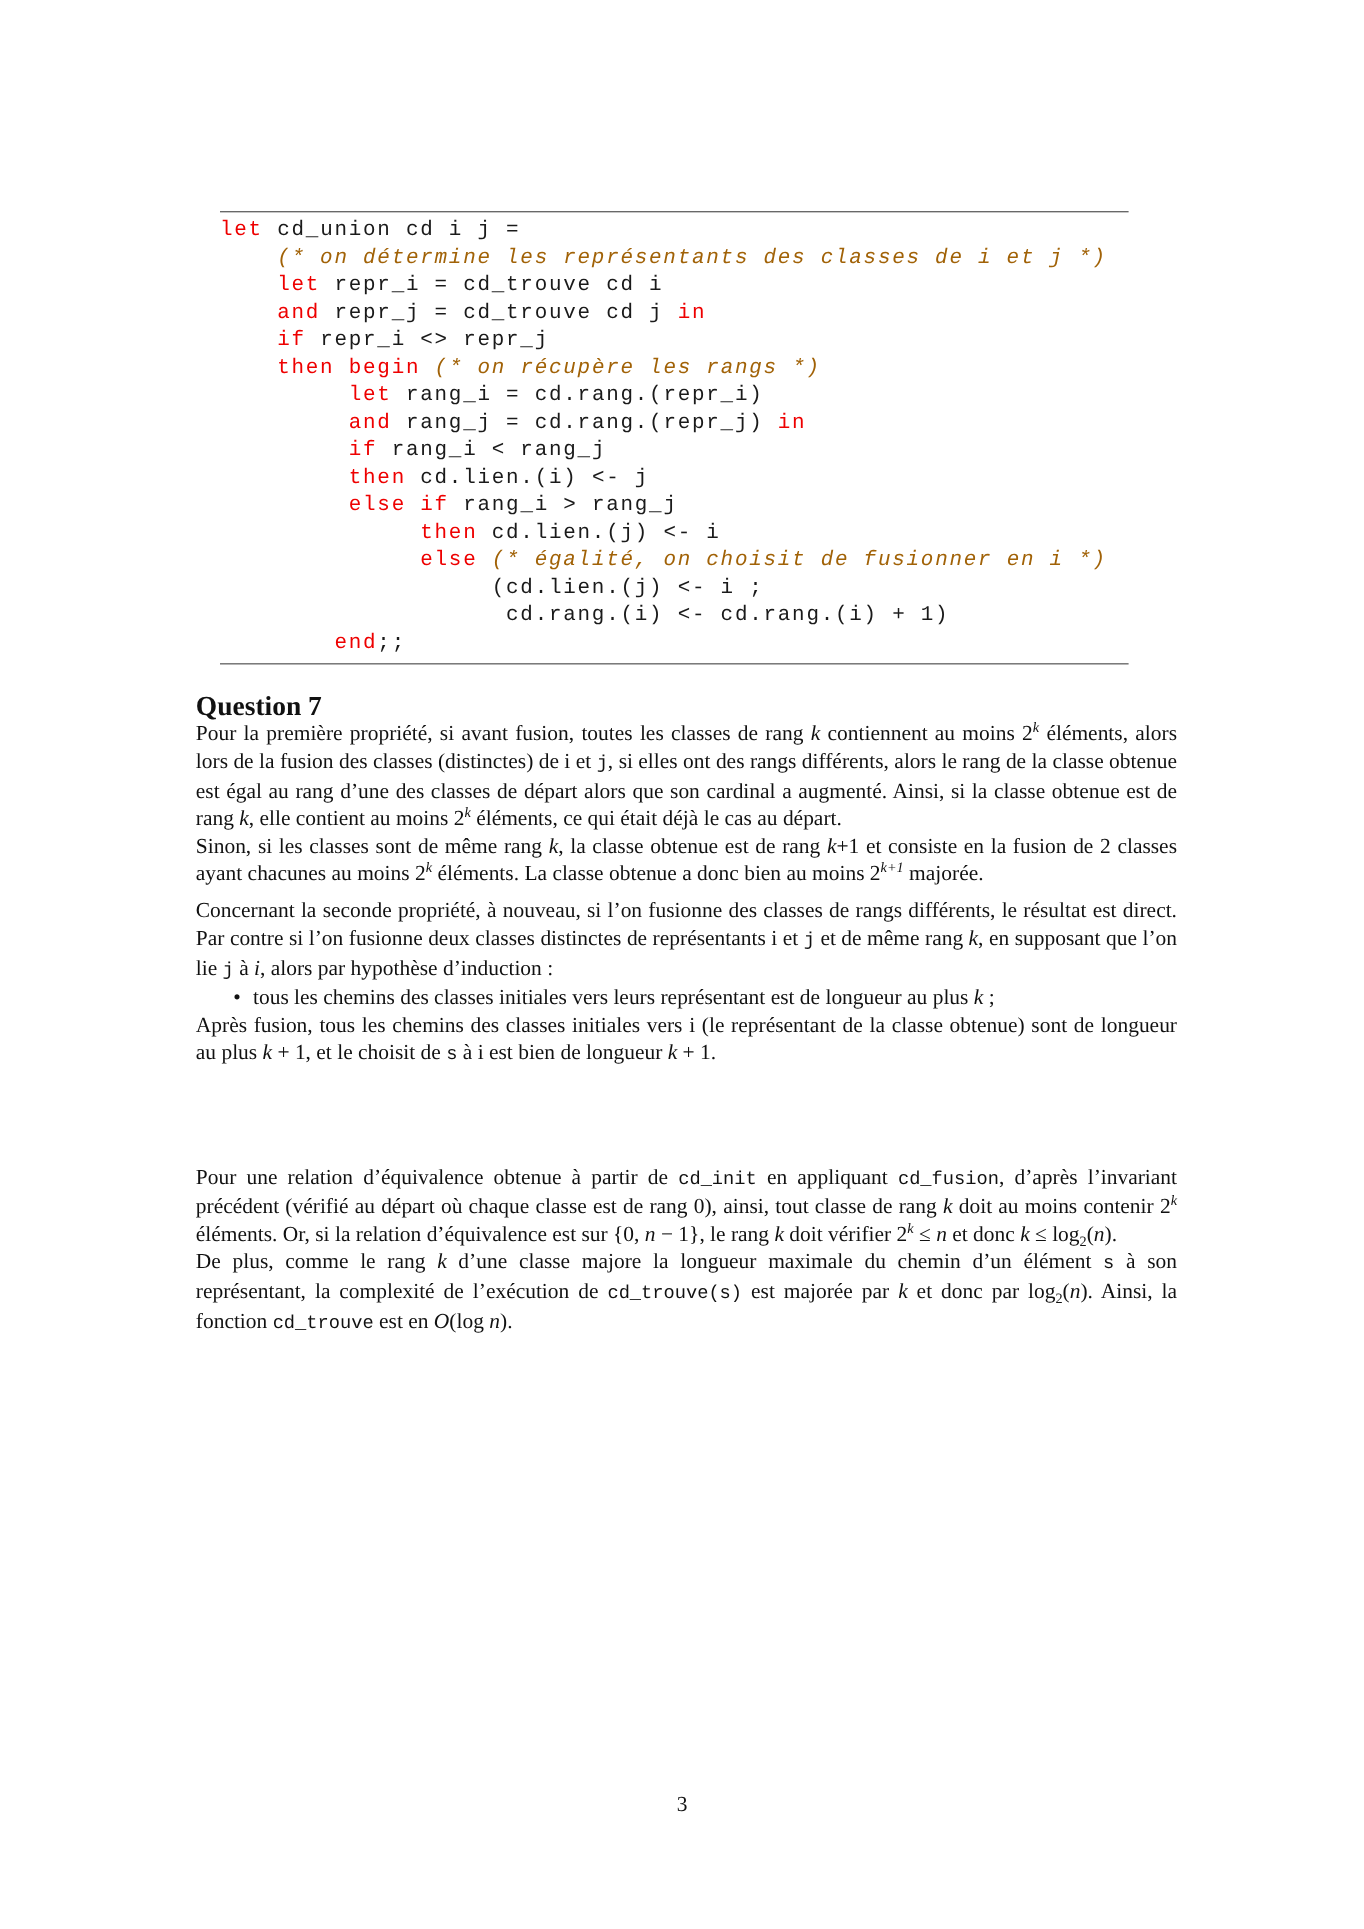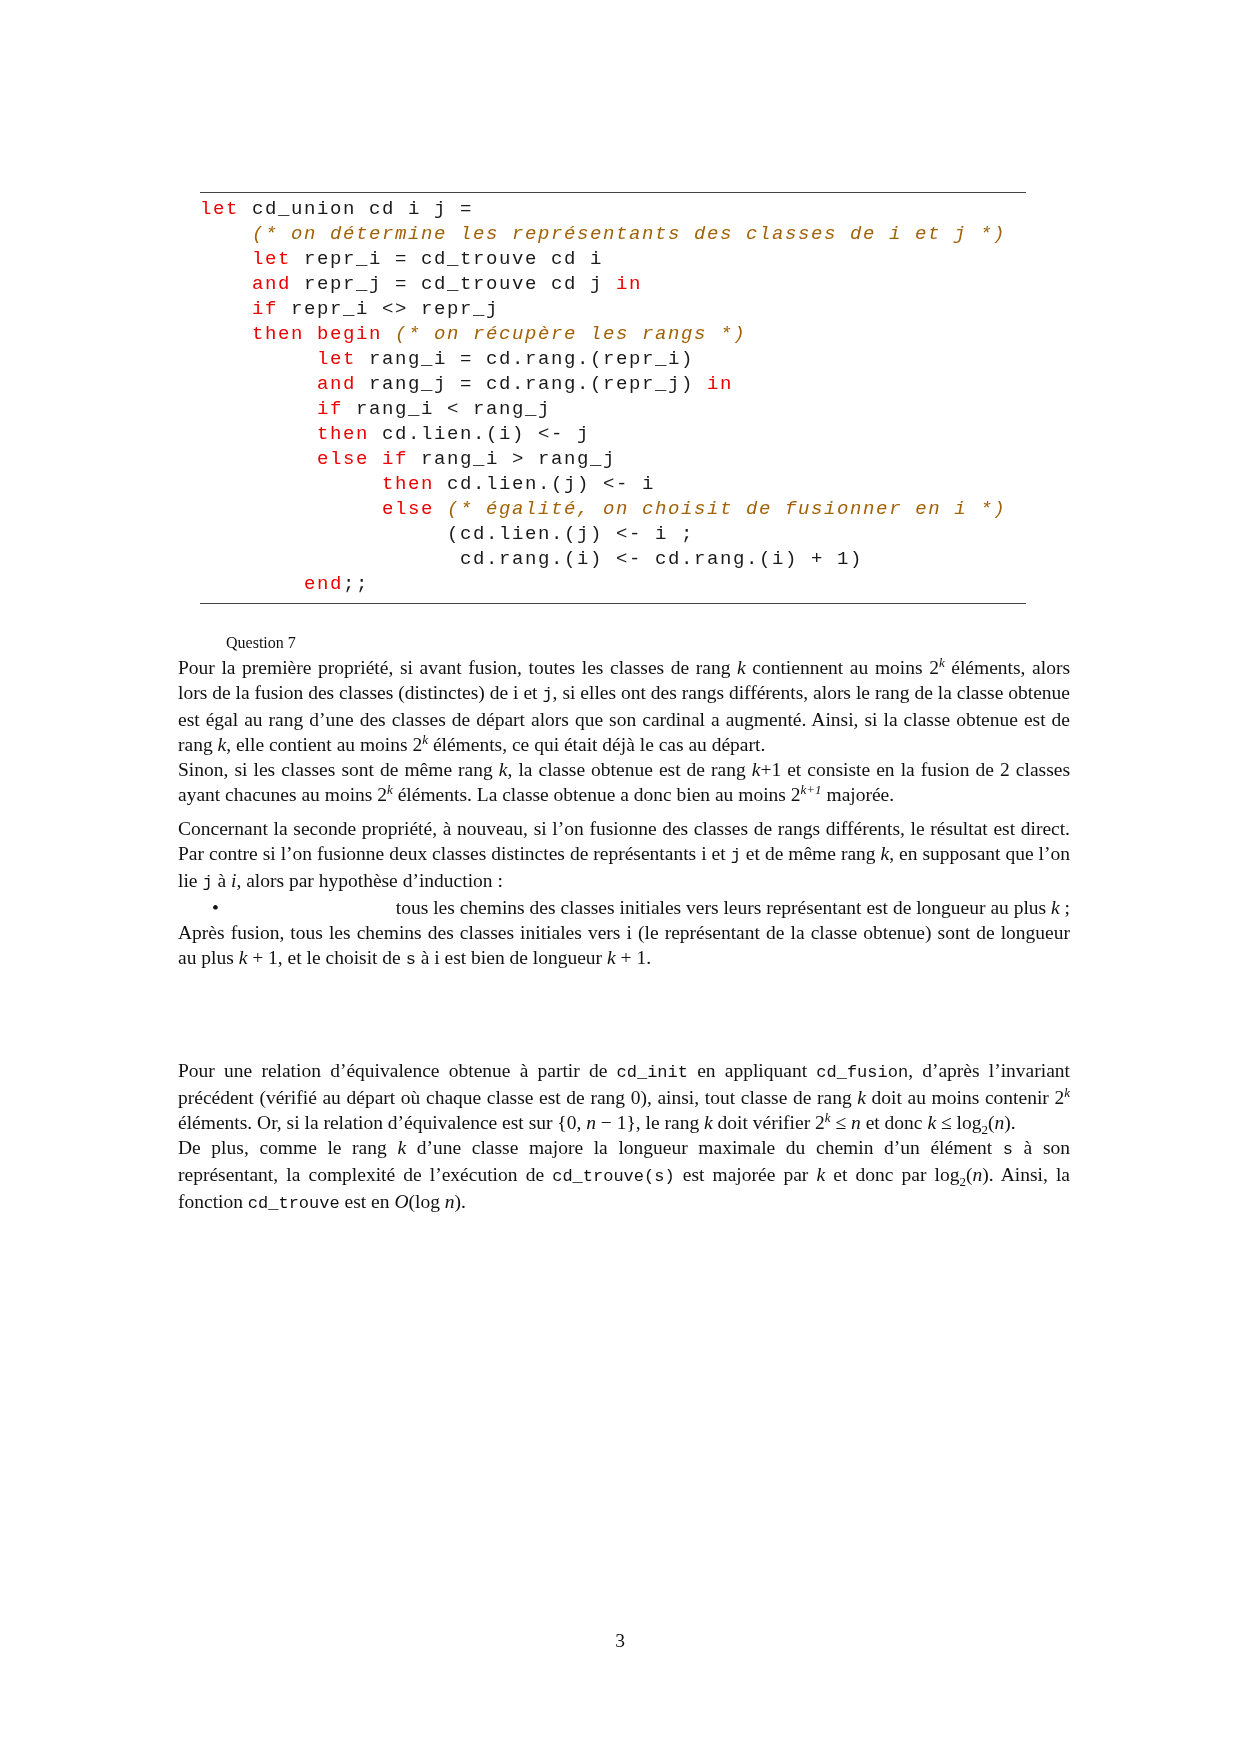--- a/index.html
+++ b/index.html
@@ -12,27 +12,27 @@
   .rule-top { margin-bottom: 4px; }
   .rule-bottom { margin-top: 6px; }
   .code { font-family: "Liberation Mono", "DejaVu Sans Mono", monospace; font-size: 19px;
           line-height: 25px; white-space: pre; margin: 0; padding: 0; letter-spacing: 1.6px; color: #1a1a1a; }
   .code .line { display: block; height: 25px; }
   .kw { color: #ee0000; }
   .cm { color: #a16207; font-style: italic; }
 
   .text { position: absolute; left: 178px; width: 892px; font-size: 19.5px; line-height: 25px; }
   .text p { margin: 0; text-align: justify; }
-  .heading { font-weight: normal; font-size: 16px; line-height: 25px; margin-left: 48px; }
+  .heading { font-weight: bold; font-size: 25px; line-height: 25px; }
   .tt { font-family: "Liberation Mono", "DejaVu Sans Mono", monospace; font-size: 17px; }
   .mi { font-style: italic; }
   sup { font-size: 13px; line-height: 0; }
   sub { font-size: 13px; line-height: 0; }
   .gap { height: 9px; }
-  ul.bullets { list-style: none; margin: 0; padding: 0 0 0 34px; text-align: right; }
+  ul.bullets { list-style: none; margin: 0; padding: 0 0 0 34px; }
   ul.bullets li { position: relative; padding-left: 18px; }
   ul.bullets li::before { content: "\2022"; position: absolute; left: 0; top: 0; }
 
   .page-number { position: absolute; left: 0; width: 1240px; top: 1630px; text-align: center; font-size: 19.5px; }
 </style>
 </head>
 <body>
 
 <div class="page">
 

